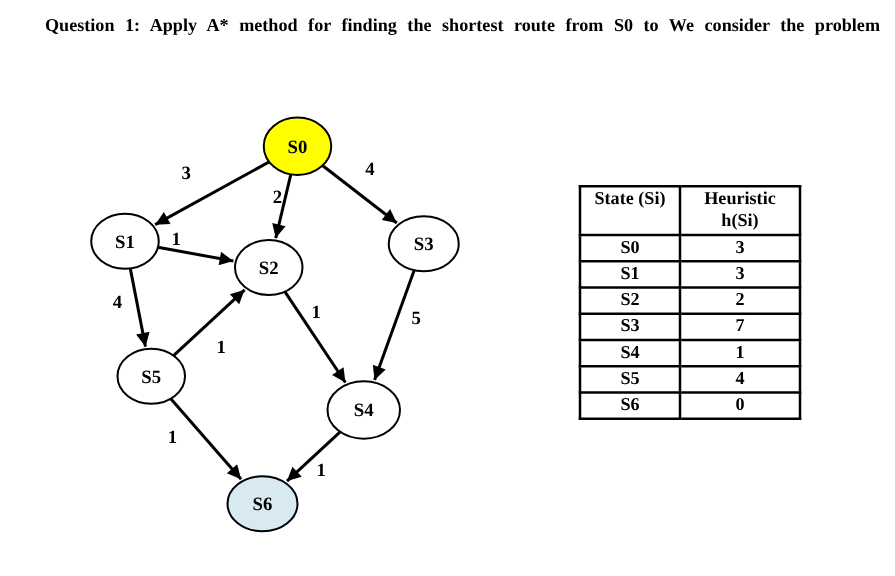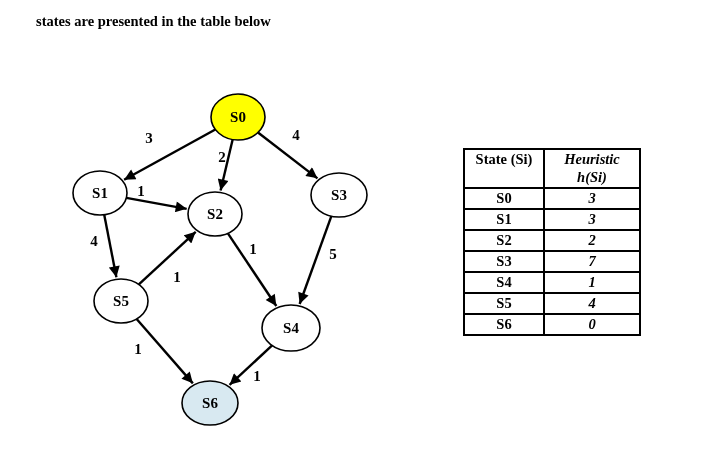--- a/index.html
+++ b/index.html
@@ -46,29 +46,29 @@
     color: #000;
     table-layout: fixed;
   }
   .heuristic-table th, .heuristic-table td {
     border: 2px solid #000;
     text-align: center;
     padding: 0;
   }
   .heuristic-table th { vertical-align: top; line-height: 18px; height: 37px; border-radius: 10px; }
   .heuristic-table .c1 { width: 78px; }
-  .heuristic-table .c2 { width: 94px; font-style: italic; }
+  .heuristic-table .c2 { width: 94px; }
   .heuristic-table td { height: 19px; line-height: 19px; }
 </style>
 </head>
 <body>
 
 <div class="question">
-  <div class="qline">
-    <span>states are presented in the table below</span>
+  <div class="qline just">
+    <span>Question 1: Apply A* method for finding the shortest route from S0 to We consider the problem</span>
   </div>
 </div>
 
 <div class="graph-wrap">
   <svg width="716" height="461" viewBox="0 0 716 461" xmlns="http://www.w3.org/2000/svg">
     <defs>
       <marker id="arrow" viewBox="0 0 10 10" refX="10" refY="5" markerWidth="13" markerHeight="11" orient="auto" markerUnits="userSpaceOnUse">
         <path d="M0,0 L10,5 L0,10 z" fill="#000"></path>
       </marker>
     </defs>

